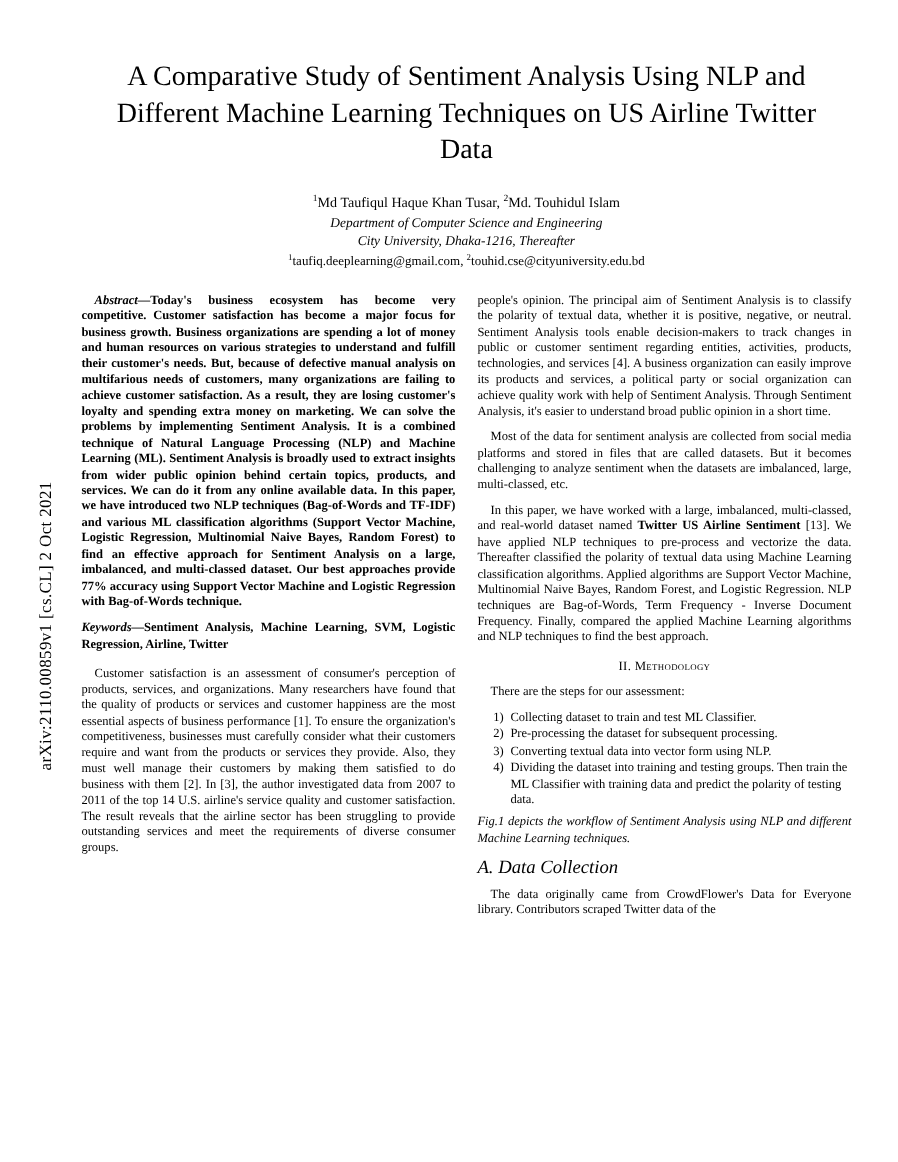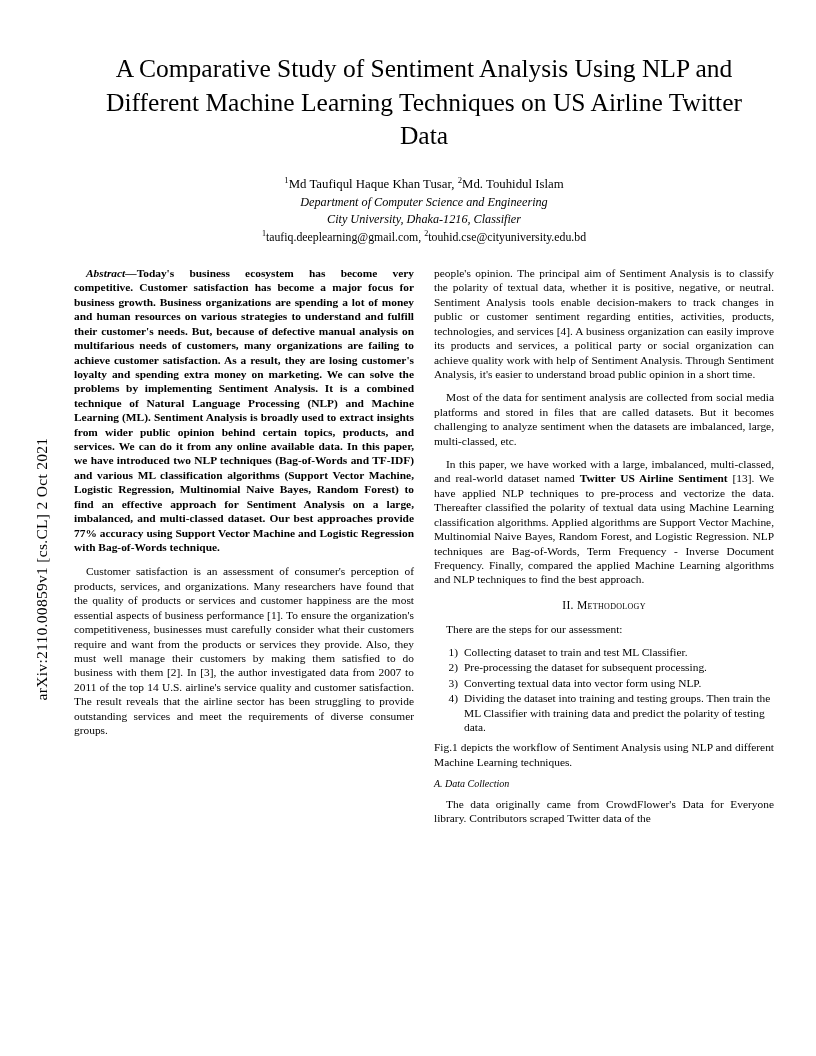--- a/index.html
+++ b/index.html
@@ -102,21 +102,21 @@
 
   .sec-head {
     text-align: center;
     font-size: 11.6px;
     font-variant: small-caps;
     margin: 12px 0 8px 0;
     letter-spacing: 0.3px;
   }
   .subsec-head {
     font-style: italic;
-    font-size: 10px;
+    font-size: 17px;
     margin: 9px 0 6px 0;
   }
 
   ol.steps {
     margin: 2px 0 6px 0;
     padding-left: 26px;
     list-style-type: none;
     counter-reset: stepcounter;
   }
   ol.steps li {
@@ -129,47 +129,49 @@
   ol.steps li::before {
     content: counter(stepcounter) ")";
     position: absolute;
     left: -20px;
     width: 18px;
     text-align: right;
   }
   .figref {
     text-indent: 0;
     margin-bottom: 8px;
+    font-style: italic;
   }
   b { font-weight: bold; }
 </style>
 </head>
 <body>
 
 <div class="page">
 
   <div class="arxiv-stamp">arXiv:2110.00859v1  [cs.CL]  2 Oct 2021</div>
 
   <div class="content">
 
     <h1 class="title">A Comparative Study of Sentiment Analysis Using NLP and Different Machine Learning Techniques on US Airline Twitter Data</h1>
 
     <div class="authors">
       <div class="line1"><sup>1</sup>Md Taufiqul Haque Khan Tusar, <sup>2</sup>Md. Touhidul Islam</div>
       <div class="line2">Department of Computer Science and Engineering</div>
-      <div class="line3">City University, Dhaka-1216, Classifier</div>
+      <div class="line3">City University, Dhaka-1216, Thereafter</div>
       <div class="line4"><sup>1</sup>taufiq.deeplearning@gmail.com, <sup>2</sup>touhid.cse@cityuniversity.edu.bd</div>
     </div>
 
     <div class="columns">
 
       <div class="col">
 
         <p class="abstract"><span class="lead">Abstract—</span><span>Today's business ecosystem has become very competitive. Customer satisfaction has become a major focus for business growth. Business organizations are spending a lot of money and human resources on various strategies to understand and fulfill their customer's needs. But, because of defective manual analysis on multifarious needs of customers, many organizations are failing to achieve customer satisfaction. As a result, they are losing customer's loyalty and spending extra money on marketing. We can solve the problems by implementing Sentiment Analysis. It is a combined technique of Natural Language Processing (NLP) and Machine Learning (ML). Sentiment Analysis is broadly used to extract insights from wider public opinion behind certain topics, products, and services. We can do it from any online available data. In this paper, we have introduced two NLP techniques (Bag-of-Words and TF-IDF) and various ML classification algorithms (Support Vector Machine, Logistic Regression, Multinomial Naive Bayes, Random Forest) to find an effective approach for Sentiment Analysis on a large, imbalanced, and multi-classed dataset. Our best approaches provide 77% accuracy using Support Vector Machine and Logistic Regression with Bag-of-Words technique.</span></p>
 
+        <p class="keywords"><span class="lead">Keywords—</span><span>Sentiment Analysis, Machine Learning, SVM, Logistic Regression, Airline, Twitter</span></p>
 
 
         <p class="para">Customer satisfaction is an assessment of consumer's perception of products, services, and organizations. Many researchers have found that the quality of products or services and customer happiness are the most essential aspects of business performance [1]. To ensure the organization's competitiveness, businesses must carefully consider what their customers require and want from the products or services they provide. Also, they must well manage their customers by making them satisfied to do business with them [2]. In [3], the author investigated data from 2007 to 2011 of the top 14 U.S. airline's service quality and customer satisfaction. The result reveals that the airline sector has been struggling to provide outstanding services and meet the requirements of diverse consumer groups.</p>
 
       </div>
 
       <div class="col">
 
         <p class="para noindent">people's opinion. The principal aim of Sentiment Analysis is to classify the polarity of textual data, whether it is positive, negative, or neutral. Sentiment Analysis tools enable decision-makers to track changes in public or customer sentiment regarding entities, activities, products, technologies, and services [4]. A business organization can easily improve its products and services, a political party or social organization can achieve quality work with help of Sentiment Analysis. Through Sentiment Analysis, it's easier to understand broad public opinion in a short time.</p>
         <p class="para">Most of the data for sentiment analysis are collected from social media platforms and stored in files that are called datasets. But it becomes challenging to analyze sentiment when the datasets are imbalanced, large, multi-classed, etc.</p>

